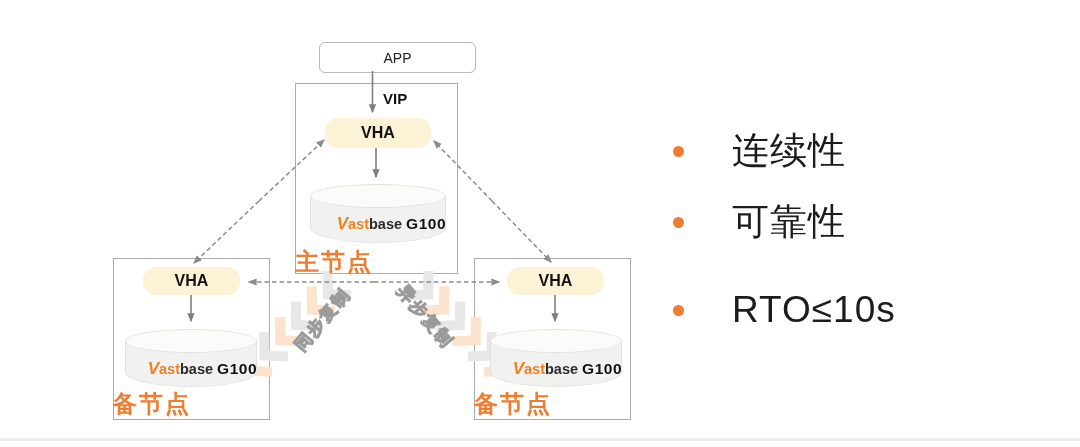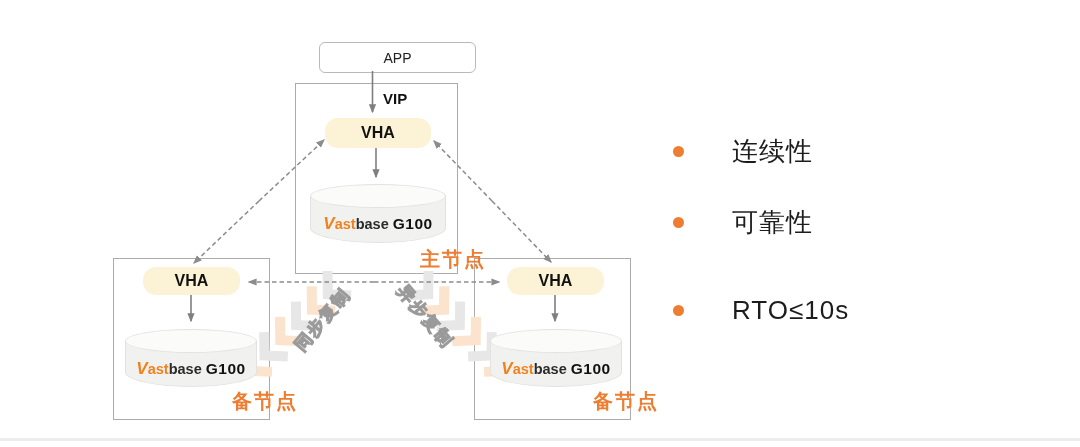--- a/index.html
+++ b/index.html
@@ -27,50 +27,50 @@
   .vha-primary{left:325px;top:118px;width:106px;height:30px;}
   .vha-left{left:143px;top:267px;width:97px;height:28px;}
   .vha-right{left:507px;top:267px;width:97px;height:28px;}
   
   .cyl{z-index:3;}
   .cyl-top{position:absolute;left:0;right:0;top:0;height:24px;border-radius:50%;
     background:#fbfbfa;border:1px solid #e2e2e0;box-sizing:border-box;z-index:2;}
   .cyl-body{position:absolute;left:0;right:0;top:12px;bottom:0;background:#f1f1f0;
     border:1px solid #e2e2e0;border-top:none;box-sizing:border-box;
     border-radius:0 0 50% 50% / 0 0 15px 15px;z-index:1;}
-  .cyl-logo{position:absolute;left:0;right:0;top:30px;text-align:center;z-index:3;white-space:nowrap;}
+  .cyl-logo{position:absolute;left:0;right:0;top:30px;text-align:right;z-index:3;white-space:nowrap;}
   .lv{color:#f0821e;font-weight:800;font-size:17px;font-style:italic;}
   .la{color:#f0821e;font-weight:700;font-size:14.5px;}
   .lb{color:#2b2b2b;font-weight:700;font-size:14.5px;}
   .lg{color:#111;font-weight:800;font-size:15.5px;margin-left:4px;letter-spacing:.5px;}
   .cyl-primary{left:310px;top:184px;width:136px;height:59px;}
   .cyl-left{left:125px;top:329px;width:132px;height:58px;}
   .cyl-right{left:490px;top:329px;width:132px;height:58px;}
   
-  .node-caption{font-size:20px;font-weight:bold;color:#ed7d31;text-align:right;z-index:3;letter-spacing:2px;margin-left:30px;}
+  .node-caption{font-size:24px;font-weight:bold;color:#ed7d31;text-align:left;z-index:3;letter-spacing:2px;}
   .cap-primary{left:295px;top:246px;width:161px;}
   .cap-left{left:113px;top:388px;width:155px;}
   .cap-right{left:474px;top:388px;width:155px;}
   
   .rep-label{
     z-index:2;width:92px;height:28px;line-height:28px;text-align:center;
     font-size:17px;font-weight:bold;letter-spacing:2px;white-space:nowrap;
     color:#ffffff;-webkit-text-stroke:1.2px #9a9a9a;
   }
   .rep-sync{left:277px;top:306px;transform:rotate(-50deg);}
   .rep-async{left:379px;top:303px;transform:rotate(50deg);}
   
   .svg-layer{left:0;top:0;z-index:4;pointer-events:none;}
   .svg-chevrons{left:0;top:0;z-index:2;pointer-events:none;}
   
   .features{left:672px;top:0;width:300px;height:447px;z-index:3;}
   .feature-item{position:absolute;left:0;height:36px;width:300px;}
   .fi-0{top:133px;} .fi-1{top:204px;} .fi-2{top:292px;}
   .bullet{position:absolute;left:1px;top:13px;width:11px;height:11px;border-radius:50%;background:#ed7d31;}
-  .feature-text{position:absolute;left:60px;top:0;line-height:36px;font-size:26px;color:#1c1c1c;letter-spacing:1px;white-space:nowrap;}
+  .feature-text{position:absolute;left:60px;top:0;line-height:36px;font-size:37px;color:#1c1c1c;letter-spacing:1px;white-space:nowrap;}
   .bottom-strip{left:0;top:438px;width:1080px;height:3px;background:#ededed;z-index:0;}
 </style>
 </head>
 <body>
 
 <div class="stage">
 
   <div class="abs node-box node-primary"></div>
   <div class="abs node-box node-left"></div>
   <div class="abs node-box node-right"></div>

